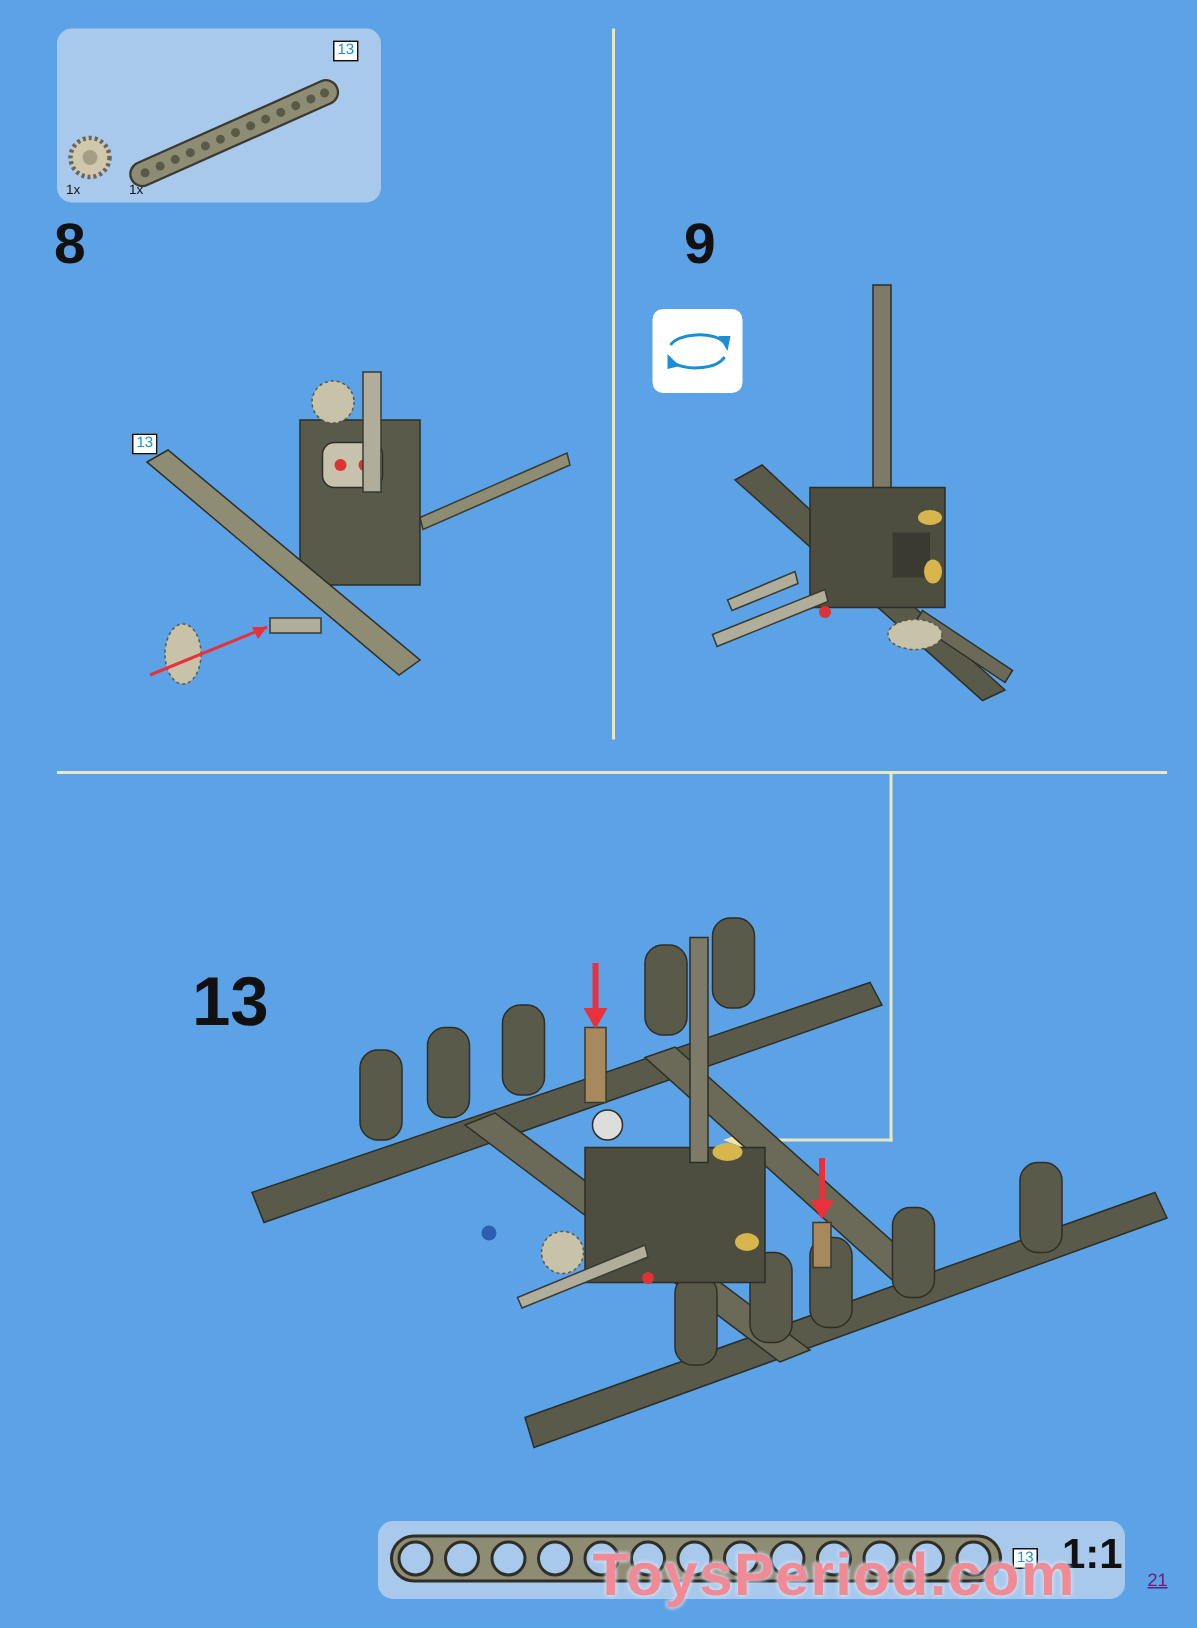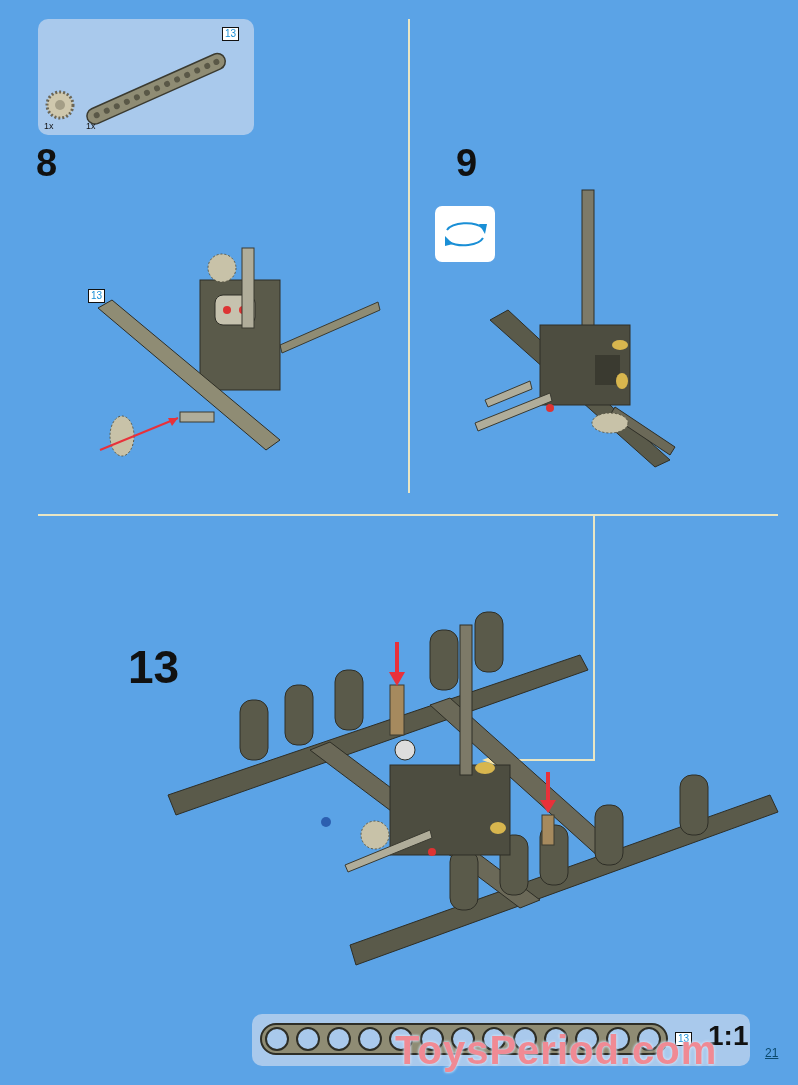--- a/index.html
+++ b/index.html
@@ -7,21 +7,21 @@
   .abs{position:absolute;}
   .parts-box{left:38px;top:19px;width:216px;height:116px;background:#a9c9ec;border-radius:10px;}
   .qty{font-size:9px;font-weight:normal;color:#111;}
   .len-badge{background:#fff;border:1px solid #111;color:#1a8fd6;font-size:10px;line-height:12px;padding:0 2px;}
   .step-num{font-weight:bold;color:#111;}
   .vdiv{background:#e9e6c4;width:2px;}
   .hdiv{background:#e9e6c4;height:2px;}
   .rotate{left:435px;top:206px;width:60px;height:56px;background:#fff;border-radius:7px;}
   .ruler-box{left:252px;top:1014px;width:498px;height:52px;background:#a9c9ec;border-radius:10px;}
   .scale{font-size:28px;font-weight:bold;color:#111;}
-  .pageno{font-size:12px;color:#0c4a6e;text-decoration:underline;}
+  .pageno{font-size:12px;color:#701a75;text-decoration:underline;}
   .watermark{font-size:40px;font-weight:bold;color:#f08a94;letter-spacing:1px;text-shadow:0 0 3px #cfe3f7,0 0 3px #cfe3f7;}
 </style>
 </head>
 <body>
 
 <div class="abs parts-box">
   <span class="abs len-badge" style="left:184px;top:8px;">13</span>
   <svg class="abs" style="left:0;top:0;" width="216" height="116">
     <g transform="rotate(-24 118 72)">
       <rect x="44" y="62" width="150" height="16" rx="8" fill="#8f8c74" stroke="#3a3a30" stroke-width="1.5"></rect>

